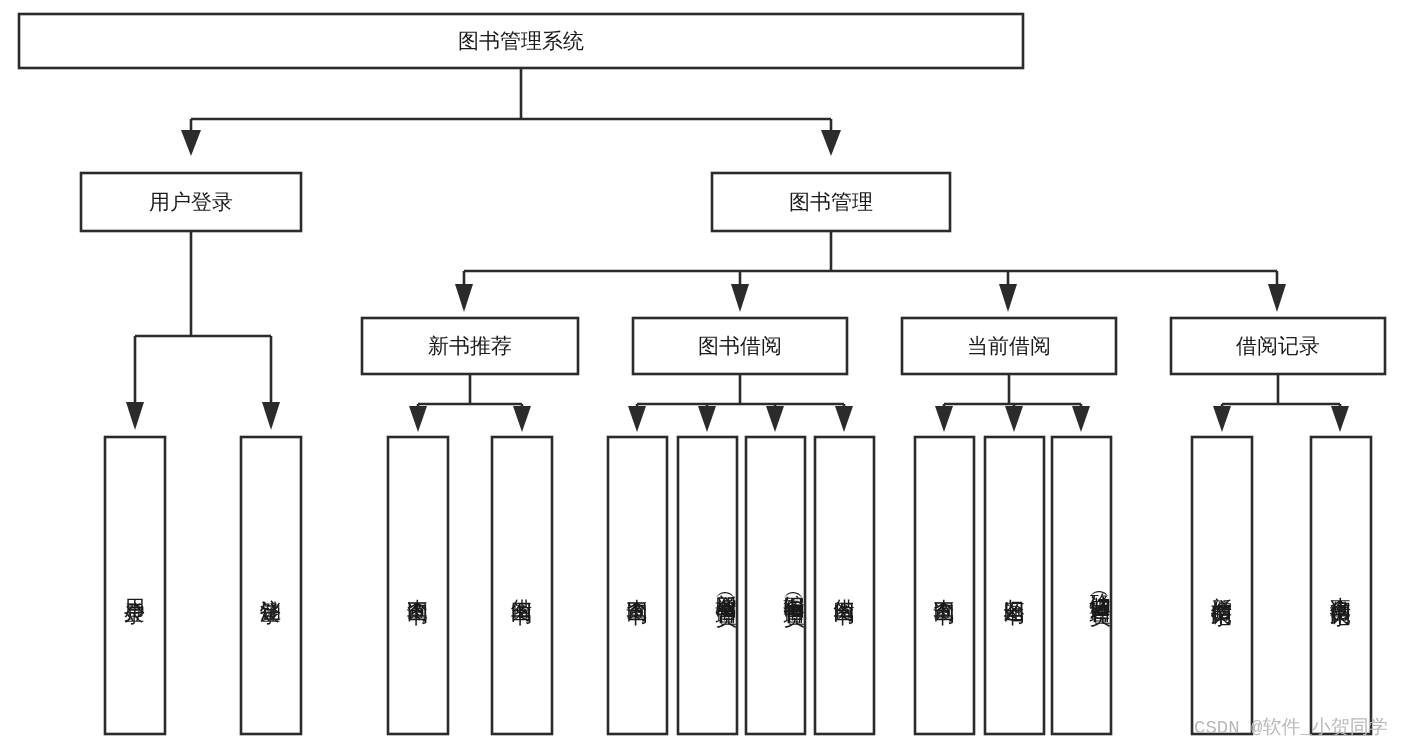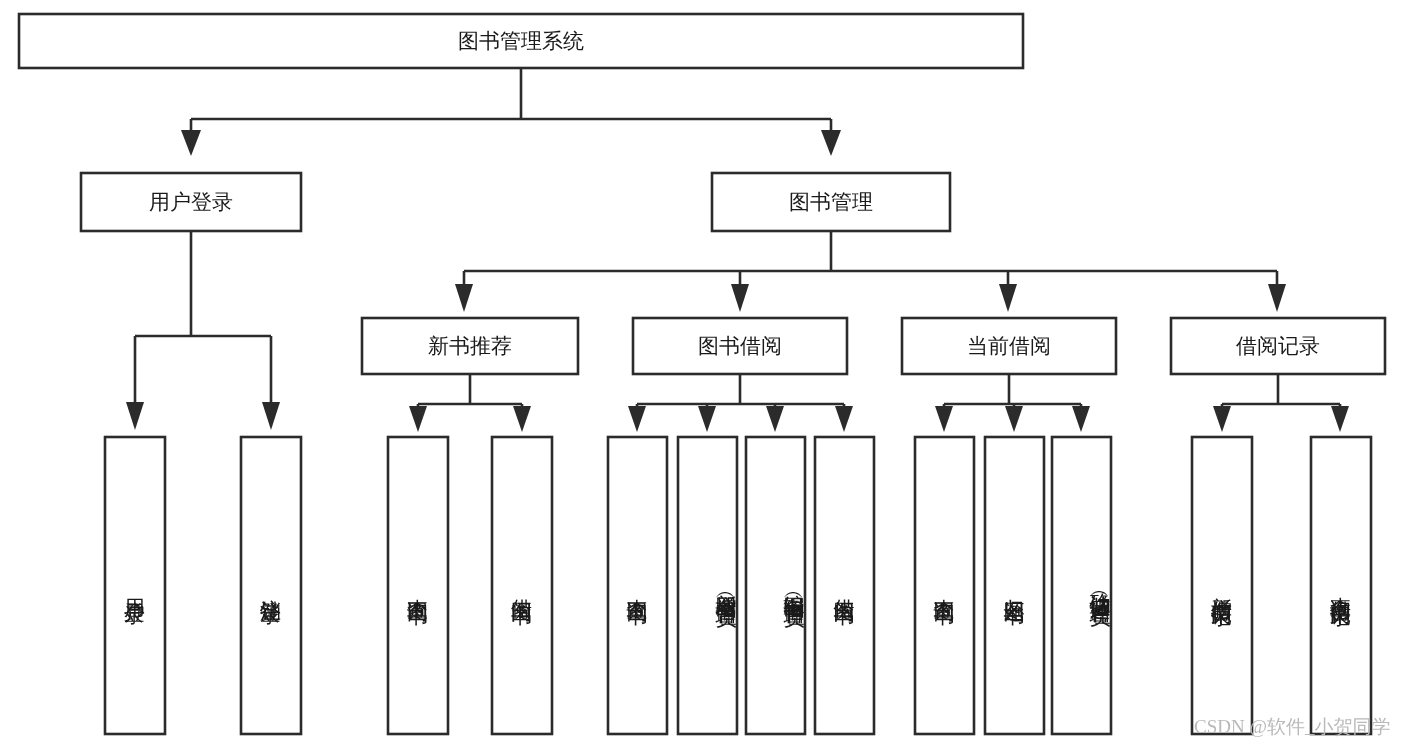--- a/index.html
+++ b/index.html
@@ -56,21 +56,21 @@
     font-size: 21px;
     line-height: 1.0;
     color: #1a1a1a;
     letter-spacing: 2px;
     white-space: nowrap;
     pointer-events: none;
     text-align: center;
   }
   .watermark {
     position: absolute;
-    font-family: Liberation Serif, serif;
+    font-family: Liberation Mono, monospace;
     font-size: 19px;
     color: #b9b9b9;
     white-space: nowrap;
     user-select: none;
   }
 </style>
 </head>
 <body>
 
 <div id="diagram-root">

